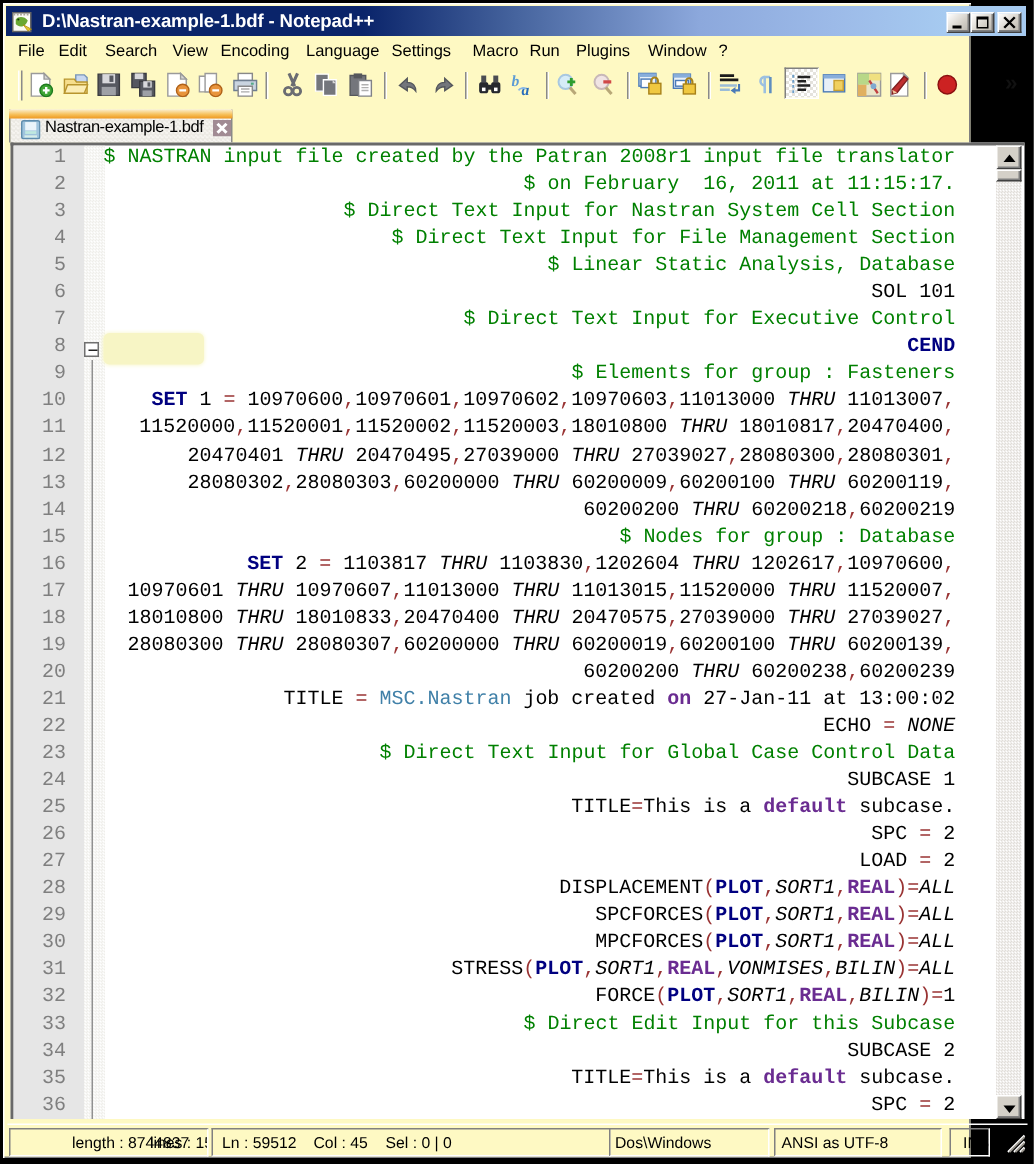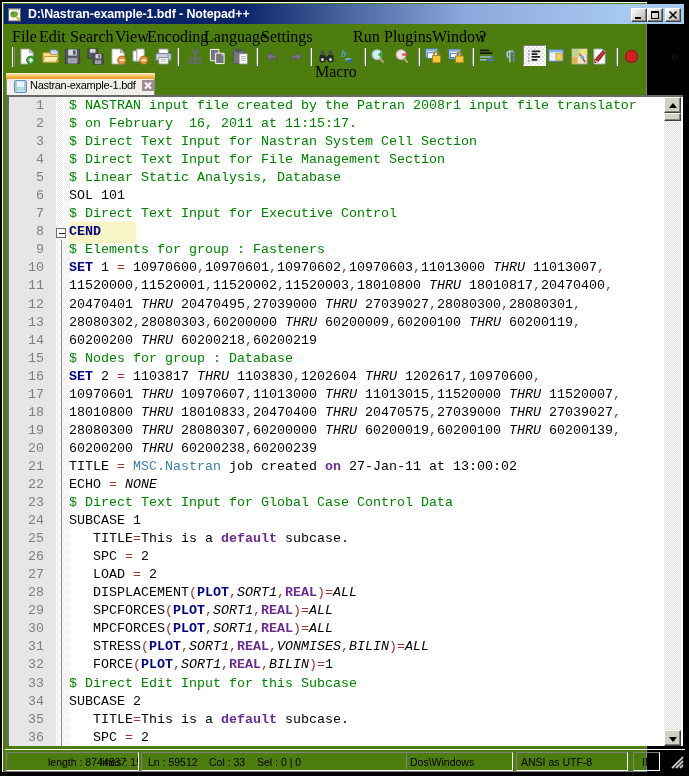--- a/index.html
+++ b/index.html
@@ -1,33 +1,33 @@
 <!DOCTYPE html>
 <html><head>
 <meta charset="utf-8">
 <style>
 * { margin:0; padding:0; box-sizing:border-box; }
 html,body { width:689px; height:776px; background:#000; overflow:hidden; }
 body { font-family:"Liberation Sans", sans-serif; }
 #win { position:absolute; left:2px; top:2px; width:645px; height:770px;
-  background:#4d7c0f;
+  background:#fef9c3;
   box-shadow: inset 1px 1px 0 #fff, inset -1px -1px 0 #808080, 0 0 0 2px #000; }
 
 #title { position:absolute; left:2px; top:2px; width:680px; height:20px;
   background:linear-gradient(to right,#0A246A 0%,#0A246A 35%,#46649E 50%,#8CA8DC 68%,#9CBAE8 81%,#A6CAF0 92%);
   color:#fff; font-weight:bold; font-size:12.4px; letter-spacing:-0.1px; line-height:20px; }
 #title .txt { position:absolute; left:24px; top:0; white-space:nowrap; }
 #ticon { position:absolute; left:3px; top:2px; width:16px; height:16px; }
 .wbtn { position:absolute; top:4px; width:16px; height:14px;
   background:linear-gradient(135deg,#fff, #D4D0C8 60%, #B8B4AC);
   border:1px solid #404040; border-top-color:#fff; border-left-color:#fff;
   box-shadow: inset -1px -1px 0 #808080;
   font-size:10px; text-align:center; line-height:12px; color:#000; }
 
-#menu { position:absolute; left:3px; top:23px; width:680px; height:22px; font-size:16px; color:#000;font-family:Liberation Serif, serif; }
+#menu { position:absolute; left:3px; top:23px; width:680px; height:22px; font-size:11px; color:#000; }
 #menu span { position:absolute; top:2.5px; }
 
 #toolbar { position:absolute; left:3px; top:43px; width:678px; height:28px; }
 .tsep { position:absolute; top:3px; width:2px; height:18px; border-left:1px solid #8a8a8a; border-right:1px solid #fff; }
 .ticon { position:absolute; top:3px; width:17px; height:17px; }
 
 #tabbar { position:absolute; left:0; top:70px; width:684px; height:25px; }
 #tab { position:absolute; left:4px; top:1px; width:149px; height:22px;
   background-image:conic-gradient(#F6F4F0 90deg,#EBE9E3 90deg 180deg,#F6F4F0 180deg 270deg,#EBE9E3 270deg);
   background-size:3px 3px; border:1px solid #8A8A8A; border-bottom:none; border-top:none; }
@@ -36,21 +36,21 @@
 #tab .name { position:absolute; left:23px; top:6px; font-size:11px; letter-spacing:-0.3px; color:#000; white-space:nowrap; }
 
 #editor { position:absolute; left:5px; top:93px; width:676px; height:651px; overflow:hidden;
   background:#fff; border-left:2px solid #696969; border-top:2px solid #696969; }
 #gutter { position:absolute; left:0; top:0; width:47px; height:651px; background:#E6E6E6; }
 #fold { position:absolute; left:47px; top:0; width:14px; height:651px;
   background-image: conic-gradient(#fff 90deg, #EFEEEA 90deg 180deg, #fff 180deg 270deg, #EFEEEA 270deg);
   background-size:2px 2px; }
 pre { font-family:"Liberation Mono", monospace; font-size:13.33px; line-height:18.05px; }
 #nums { position:absolute; left:0; top:0; width:35px; text-align:right; color:#7F7F7F; }
-#code { position:absolute; left:60px; top:0; color:#000; }
+#code { position:absolute; left:60px; top:0; color:#000;text-align:right; }
 .c { color:#008000; }
 .k { color:#000080; font-weight:bold; }
 .v { color:#6A2C91; font-weight:bold; }
 .o { color:#993333; }
 .i { font-style:italic; }
 .t { color:#4080A8; }
 #cendbg { position:absolute; left:60px; top:125px; width:67px; height:21px; background:#F7F5C5; border-radius:4px; box-shadow:0 0 3px #F7F5C5; }
 
 #foldbox { position:absolute; left:47px; top:131px; width:10px; height:10px; background:#fff; border:1px solid #707070; }
 #foldbox:before { content:""; position:absolute; left:2px; top:4px; width:6px; height:1.4px; background:#222; }
@@ -95,21 +95,21 @@
         </svg></div>
   </div>
   <div id="menu">
     <span style="left:7px;">File</span>
     <span style="left:34px;">Edit</span>
     <span style="left:65px;">Search</span>
     <span style="left:110px;">View</span>
     <span style="left:142px;">Encoding</span>
     <span style="left:199px;">Language</span>
     <span style="left:256px;">Settings</span>
-    <span style="left:310px;margin-top:35px;">Macro</span>
+    <span style="left:310px;">Macro</span>
     <span style="left:348px;">Run</span>
     <span style="left:379px;">Plugins</span>
     <span style="left:427px;">Window</span>
     <span style="left:474px;">?</span>
     <span style="left:662px;">X</span>
   </div>
   <div id="toolbar">
     <div style="position:absolute;left:7px;top:2px;width:3px;height:20px;border-left:1px solid #fff;border-right:1px solid #8a8a8a;"></div>
     <svg class="ticon" style="left:14px" viewBox="0 0 18 18">
         <path d="M2 1h9l4 4v12H2z" fill="#fff" stroke="#9A9A9A"></path>
@@ -374,21 +374,21 @@
         </div>
     </div>
   </div>
   <div id="status">
     <div class="panel" style="left:1px; width:133px;">
         <span style="position:absolute;left:2px;padding-left:39px;">length : 8744837</span>
         <span style="position:absolute;left:93px;">lines : 159</span>
       </div>
     <div class="panel" style="left:136px; width:266px;padding-left:33px;">
         <span style="position:absolute;left:6px;">Ln : 59512</span>
-        <span style="position:absolute;left:67px;">Col : 33</span>
+        <span style="position:absolute;left:67px;">Col : 45</span>
         <span style="position:absolute;left:115px;">Sel : 0 | 0</span>
       </div>
     <div class="panel" style="left:401px; width:107px;padding-left:28px;">
         <span style="position:absolute;left:3px;">Dos\Windows</span>
       </div>
     <div class="panel" style="left:511px; width:112px;">
         <span style="position:absolute;left:4px;">ANSI as UTF-8</span>
       </div>
     <div class="panel" style="left:628px; width:27px;">
         <span style="position:absolute;left:8px;">INS</span>

